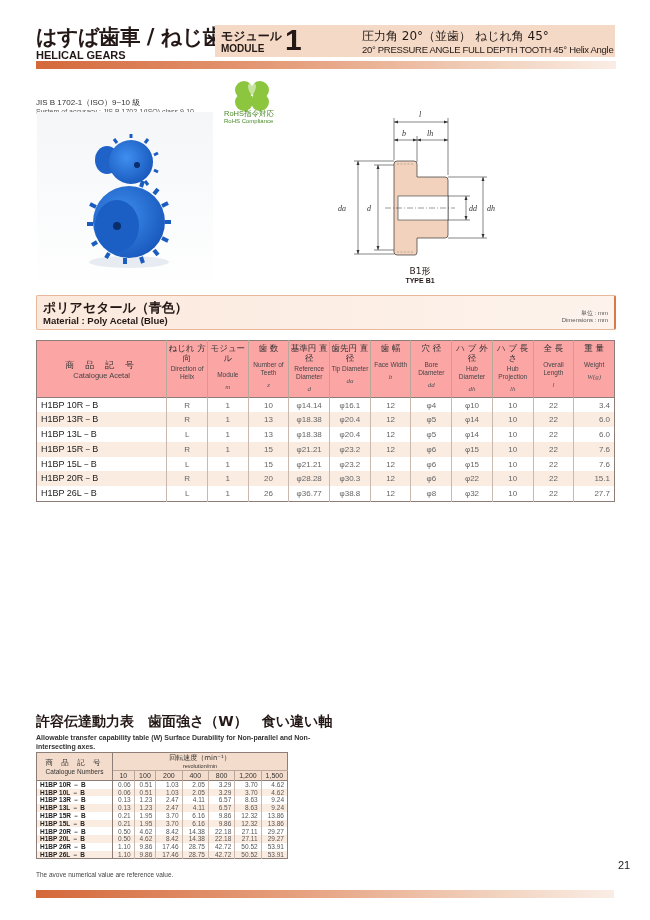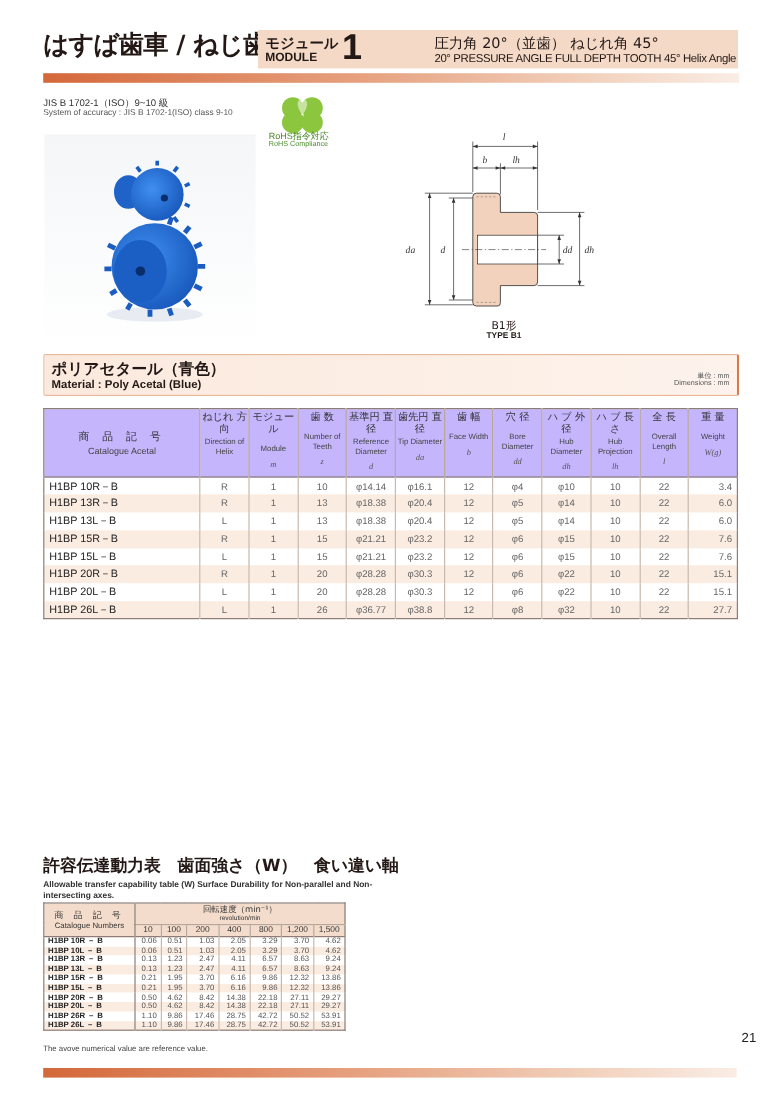--- a/index.html
+++ b/index.html
@@ -12,21 +12,21 @@
   .hdr-title .en { font-size: 11px; font-weight: bold; line-height: 13px; margin-top: 1px; }
   .hdr-band { position: absolute; left: 215px; top: 25px; width: 400px; height: 32px; background: #f3d9c6; }
   .hdr-band .mod-jp { position: absolute; left: 6px; top: 3px; font-size: 12px; font-weight: bold; font-family: "DejaVu Sans", sans-serif; }
   .hdr-band .mod-en { position: absolute; left: 6px; top: 18px; font-size: 10px; font-weight: bold; }
   .hdr-band .mod-num { position: absolute; left: 70px; top: -2px; font-size: 30px; font-weight: bold; }
   .hdr-band .spec-jp { position: absolute; left: 147px; top: 3px; font-size: 12px; font-family: "DejaVu Sans", sans-serif; }
   .hdr-band .spec-en { position: absolute; left: 147px; top: 19px; font-size: 9.5px; letter-spacing: -0.3px; }
   .grad-bar { position: absolute; left: 36px; height: 8px; width: 580px; background: linear-gradient(to right, #d4683a 0%, #e6a07e 45%, #f2d3bf 80%, #faede5 100%); }
 
   .accuracy { position: absolute; left: 36px; top: 80px; }
-  .accuracy .l1 { font-size: 8px; color: #333; }
+  .accuracy .l1 { font-size: 8px; color: #333; margin-top: 17px; }
   .accuracy .l2 { font-size: 7px; color: #555; }
 
   .rohs { position: absolute; left: 222px; top: 78px; width: 60px; height: 52px; }
   .rohs .txt1 { position: absolute; left: 2px; top: 31px; font-size: 7.5px; color: #4a8a2a; }
   .rohs .txt2 { position: absolute; left: 2px; top: 40px; font-size: 6px; color: #4a8a2a; }
 
   .photo { position: absolute; left: 37px; top: 112px; width: 176px; height: 178px; background: linear-gradient(180deg, #f4f6f8 0%, #ffffff 100%); }
 
   .diagram { position: absolute; left: 330px; top: 100px; width: 180px; height: 190px; }
   .diagram .cap1 { position: absolute; left: 0; width: 180px; top: 165px; text-align: center; font-size: 9px; font-family: "DejaVu Sans", sans-serif; }
@@ -35,21 +35,21 @@
   
   .mat-band { position: absolute; left: 36px; top: 295px; width: 580px; height: 35px; background: linear-gradient(to right, #fbe9dd, #fdf3ec); border: 1px solid #e9b89b; border-right: 2px solid #d97848; border-radius: 2px; }
   .mat-band .jp { position: absolute; left: 6px; top: 3px; font-size: 13px; font-weight: bold; font-family: "DejaVu Sans", sans-serif; }
   .mat-band .en { position: absolute; left: 6px; top: 19px; font-size: 9.5px; font-weight: bold; }
   .mat-band .u1 { position: absolute; right: 6px; top: 13px; font-size: 6px; color: #555; }
   .mat-band .u2 { position: absolute; right: 6px; top: 21px; font-size: 6px; color: #555; }
 
   
   table { border-collapse: collapse; }
   .main-tbl { position: absolute; left: 36px; top: 340px; width: 579px; border: 1px solid #8c7e77; }
-  .main-tbl th { background: #c4b5fd; font-weight: normal; vertical-align: top; border-left: 1px solid #b9a79c; padding: 2px 1px 0; text-align: center; }
+  .main-tbl th { background: #fca5a5; font-weight: normal; vertical-align: top; border-left: 1px solid #b9a79c; padding: 2px 1px 0; text-align: center; }
   .main-tbl th:first-child { border-left: none; }
   .main-tbl th .hjp { display: block; font-size: 8.5px; line-height: 10px; font-family: "DejaVu Sans", sans-serif; color: #333; }
   .main-tbl th .hen { display: block; font-size: 6.5px; line-height: 8px; color: #444; margin-top: 2px; }
   .main-tbl th .hsym { display: block; font-size: 7px; font-style: italic; color: #555; margin-top: 4px; font-family: "Liberation Serif", serif; }
   .main-tbl thead tr { height: 57px; border-bottom: 1px solid #8c7e77; }
   .main-tbl th.cat { vertical-align: middle; }
   .main-tbl th.cat .hjp { font-size: 9px; letter-spacing: 4px; }
   .main-tbl th.cat .hen { font-size: 7.5px; }
   .main-tbl td { font-size: 8px; color: #666; text-align: center; height: 14.8px; border-left: 1px solid #c8b8ad; padding: 0 2px; }
   .main-tbl td:first-child { border-left: none; text-align: left; font-weight: normal; color: #222; font-size: 9px; padding-left: 4px; }
@@ -75,20 +75,21 @@
   .cap-tbl tbody tr:nth-child(even) td { background: #fbece2; }
   .cap-note { position: absolute; left: 36px; top: 871px; font-size: 6.5px; color: #444; }
 
   .page-num { position: absolute; left: 618px; top: 859px; font-size: 11px; color: #222; }
 </style>
 </head>
 <body>
 
 <div class="hdr-title">
   <div class="jp">はすば歯車 / ねじ歯車</div>
+  <div class="en">HELICAL GEARS</div>
 </div>
 <div class="hdr-band">
   <span class="mod-jp">モジュール</span>
   <span class="mod-en">MODULE</span>
   <span class="mod-num">1</span>
   <span class="spec-jp">圧力角 20°（並歯） ねじれ角 45°</span>
   <span class="spec-en">20° PRESSURE ANGLE  FULL DEPTH TOOTH 45° Helix Angle</span>
 </div>
 <div class="grad-bar" style="top:61px;"></div>
 
@@ -369,34 +370,20 @@
         <td>φ28.28</td>
         <td>φ30.3</td>
         <td>12</td>
         <td>φ6</td>
         <td>φ22</td>
         <td>10</td>
         <td>22</td>
         <td class="w">15.1</td>
       </tr>
       <tr>
-        <td>H1BP 20L－B</td>
-        <td>L</td>
-        <td>1</td>
-        <td>20</td>
-        <td>φ28.28</td>
-        <td>φ30.3</td>
-        <td>12</td>
-        <td>φ6</td>
-        <td>φ22</td>
-        <td>10</td>
-        <td>22</td>
-        <td class="w">15.1</td>
-      </tr>
-      <tr>
         <td>H1BP 26L－B</td>
         <td>L</td>
         <td>1</td>
         <td>26</td>
         <td>φ36.77</td>
         <td>φ38.8</td>
         <td>12</td>
         <td>φ8</td>
         <td>φ32</td>
         <td>10</td>

